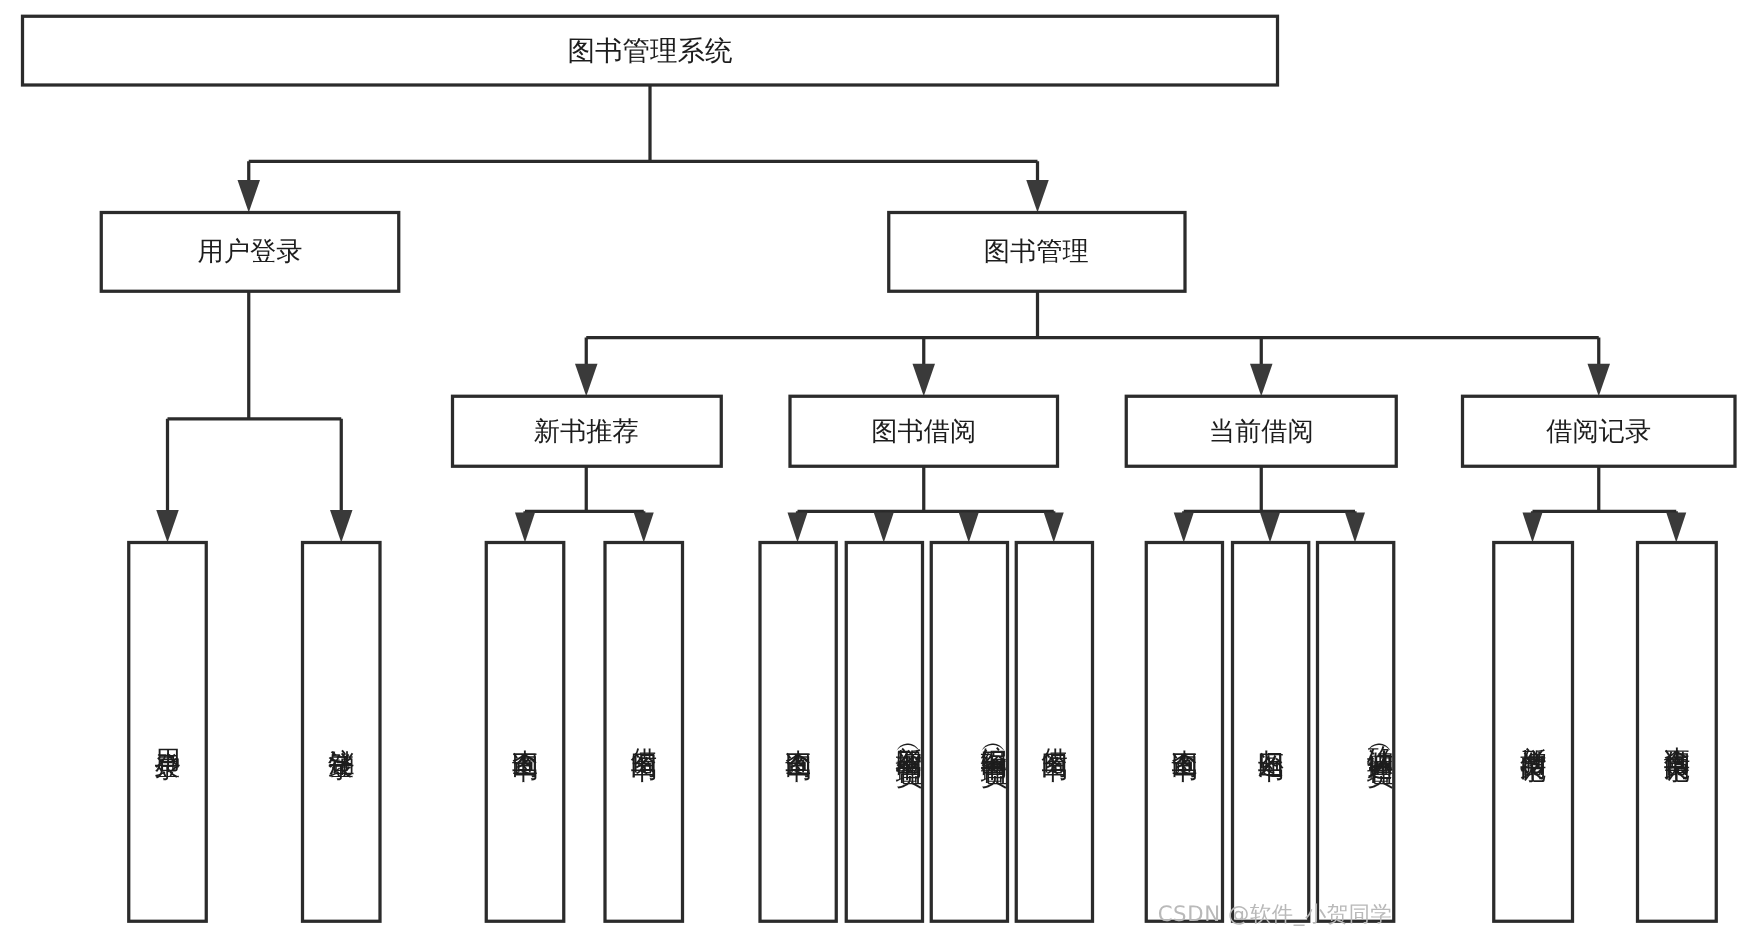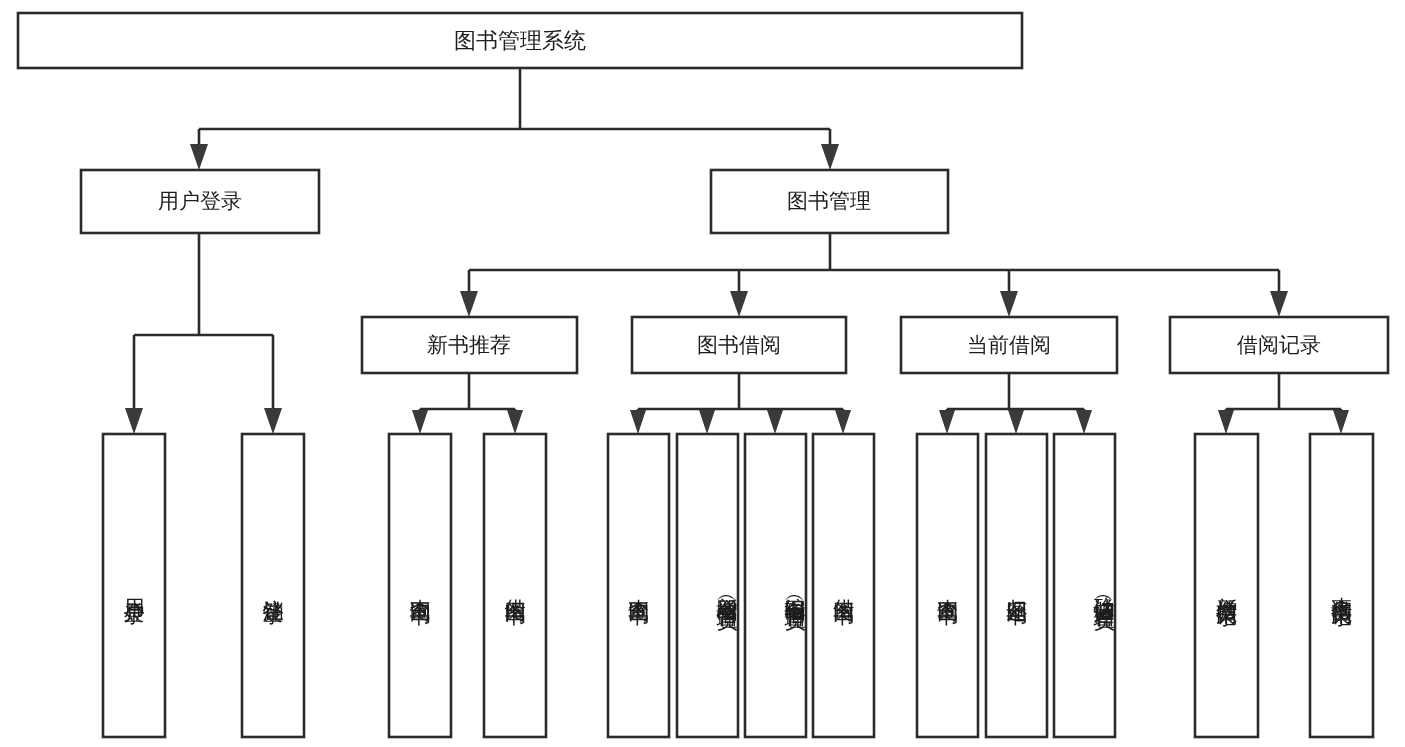--- a/index.html
+++ b/index.html
@@ -218,14 +218,15 @@
   <div class="vlabel" style="left:608px; top:434px; width:61px; height:303px; display:flex; align-items:center; justify-content:center;">查询图书</div>
   <div class="vlabel" style="left:677px; top:434px; width:61px; height:303px; display:flex; align-items:flex-start; justify-content:center; padding-top:6px; box-sizing:border-box;">新增图书（管理员）</div>
   <div class="vlabel" style="left:745px; top:434px; width:61px; height:303px; display:flex; align-items:flex-start; justify-content:center; padding-top:6px; box-sizing:border-box;">编辑图书（管理员）</div>
   <div class="vlabel" style="left:813px; top:434px; width:61px; height:303px; display:flex; align-items:center; justify-content:center;">借阅图书</div>
   <div class="vlabel" style="left:917px; top:434px; width:61px; height:303px; display:flex; align-items:center; justify-content:center;">查询图书</div>
   <div class="vlabel" style="left:986px; top:434px; width:61px; height:303px; display:flex; align-items:center; justify-content:center;">归还图书</div>
   <div class="vlabel" style="left:1054px; top:434px; width:61px; height:303px; display:flex; align-items:flex-start; justify-content:center; padding-top:6px; box-sizing:border-box;">确认归还（管理员）</div>
   <div class="vlabel" style="left:1195px; top:434px; width:63px; height:303px; display:flex; align-items:center; justify-content:center;">新增借阅记录</div>
   <div class="vlabel" style="left:1310px; top:434px; width:63px; height:303px; display:flex; align-items:center; justify-content:center;">查询借阅记录</div>
 
+  <div id="watermark">CSDN @软件_小贺同学</div>
 
 </div>
 
 </body></html>

